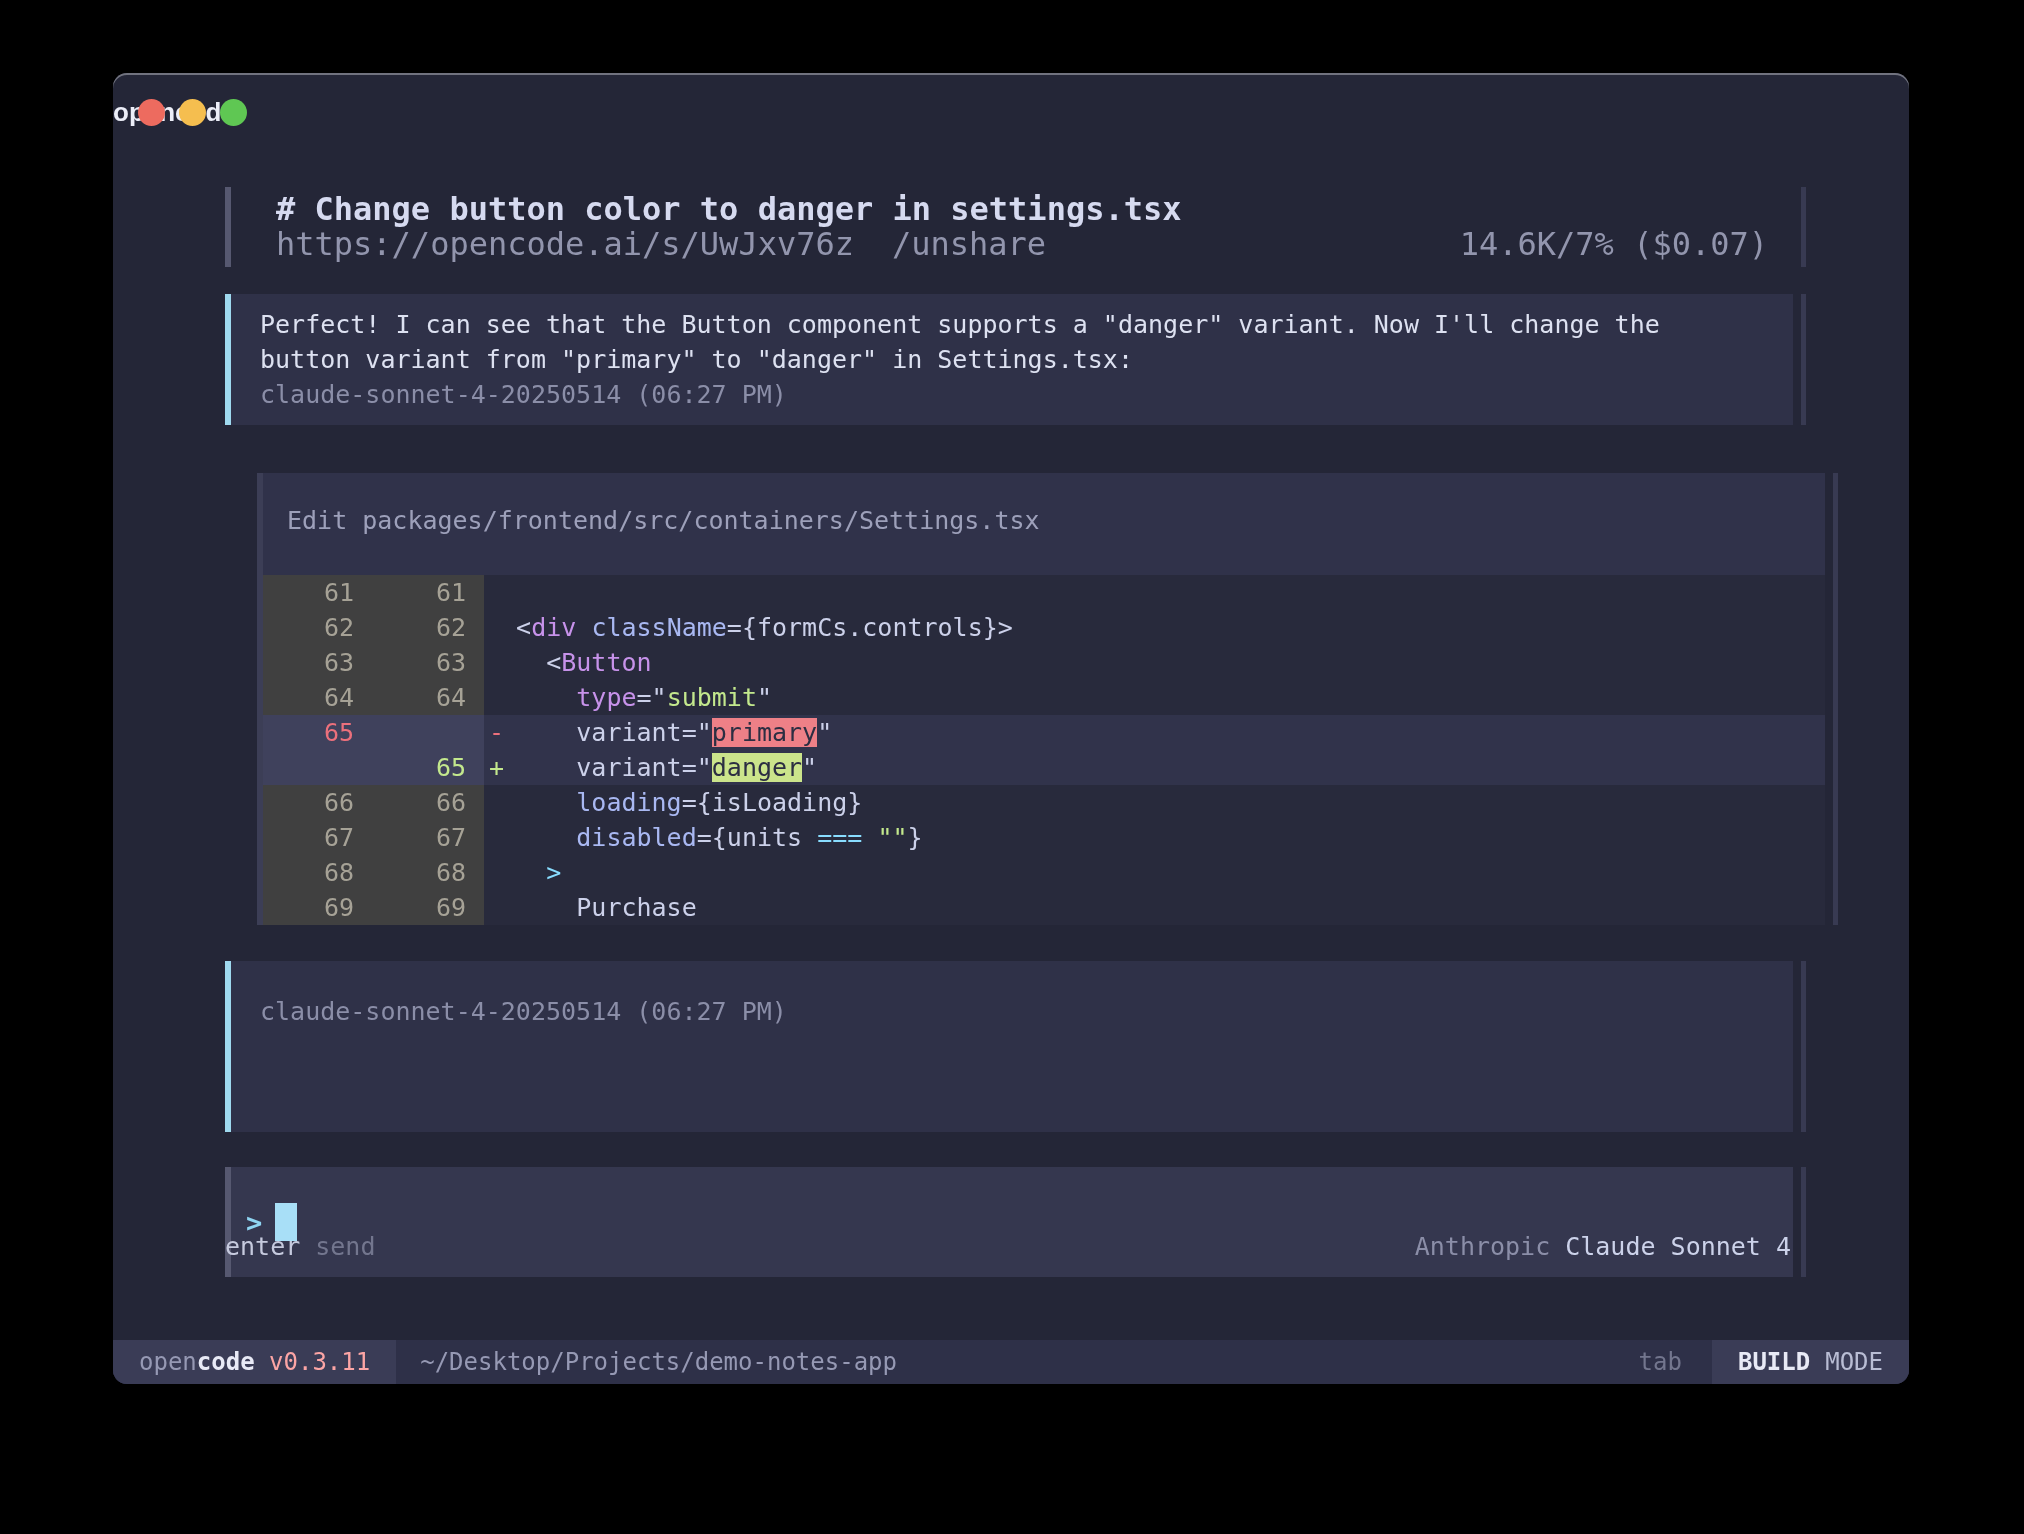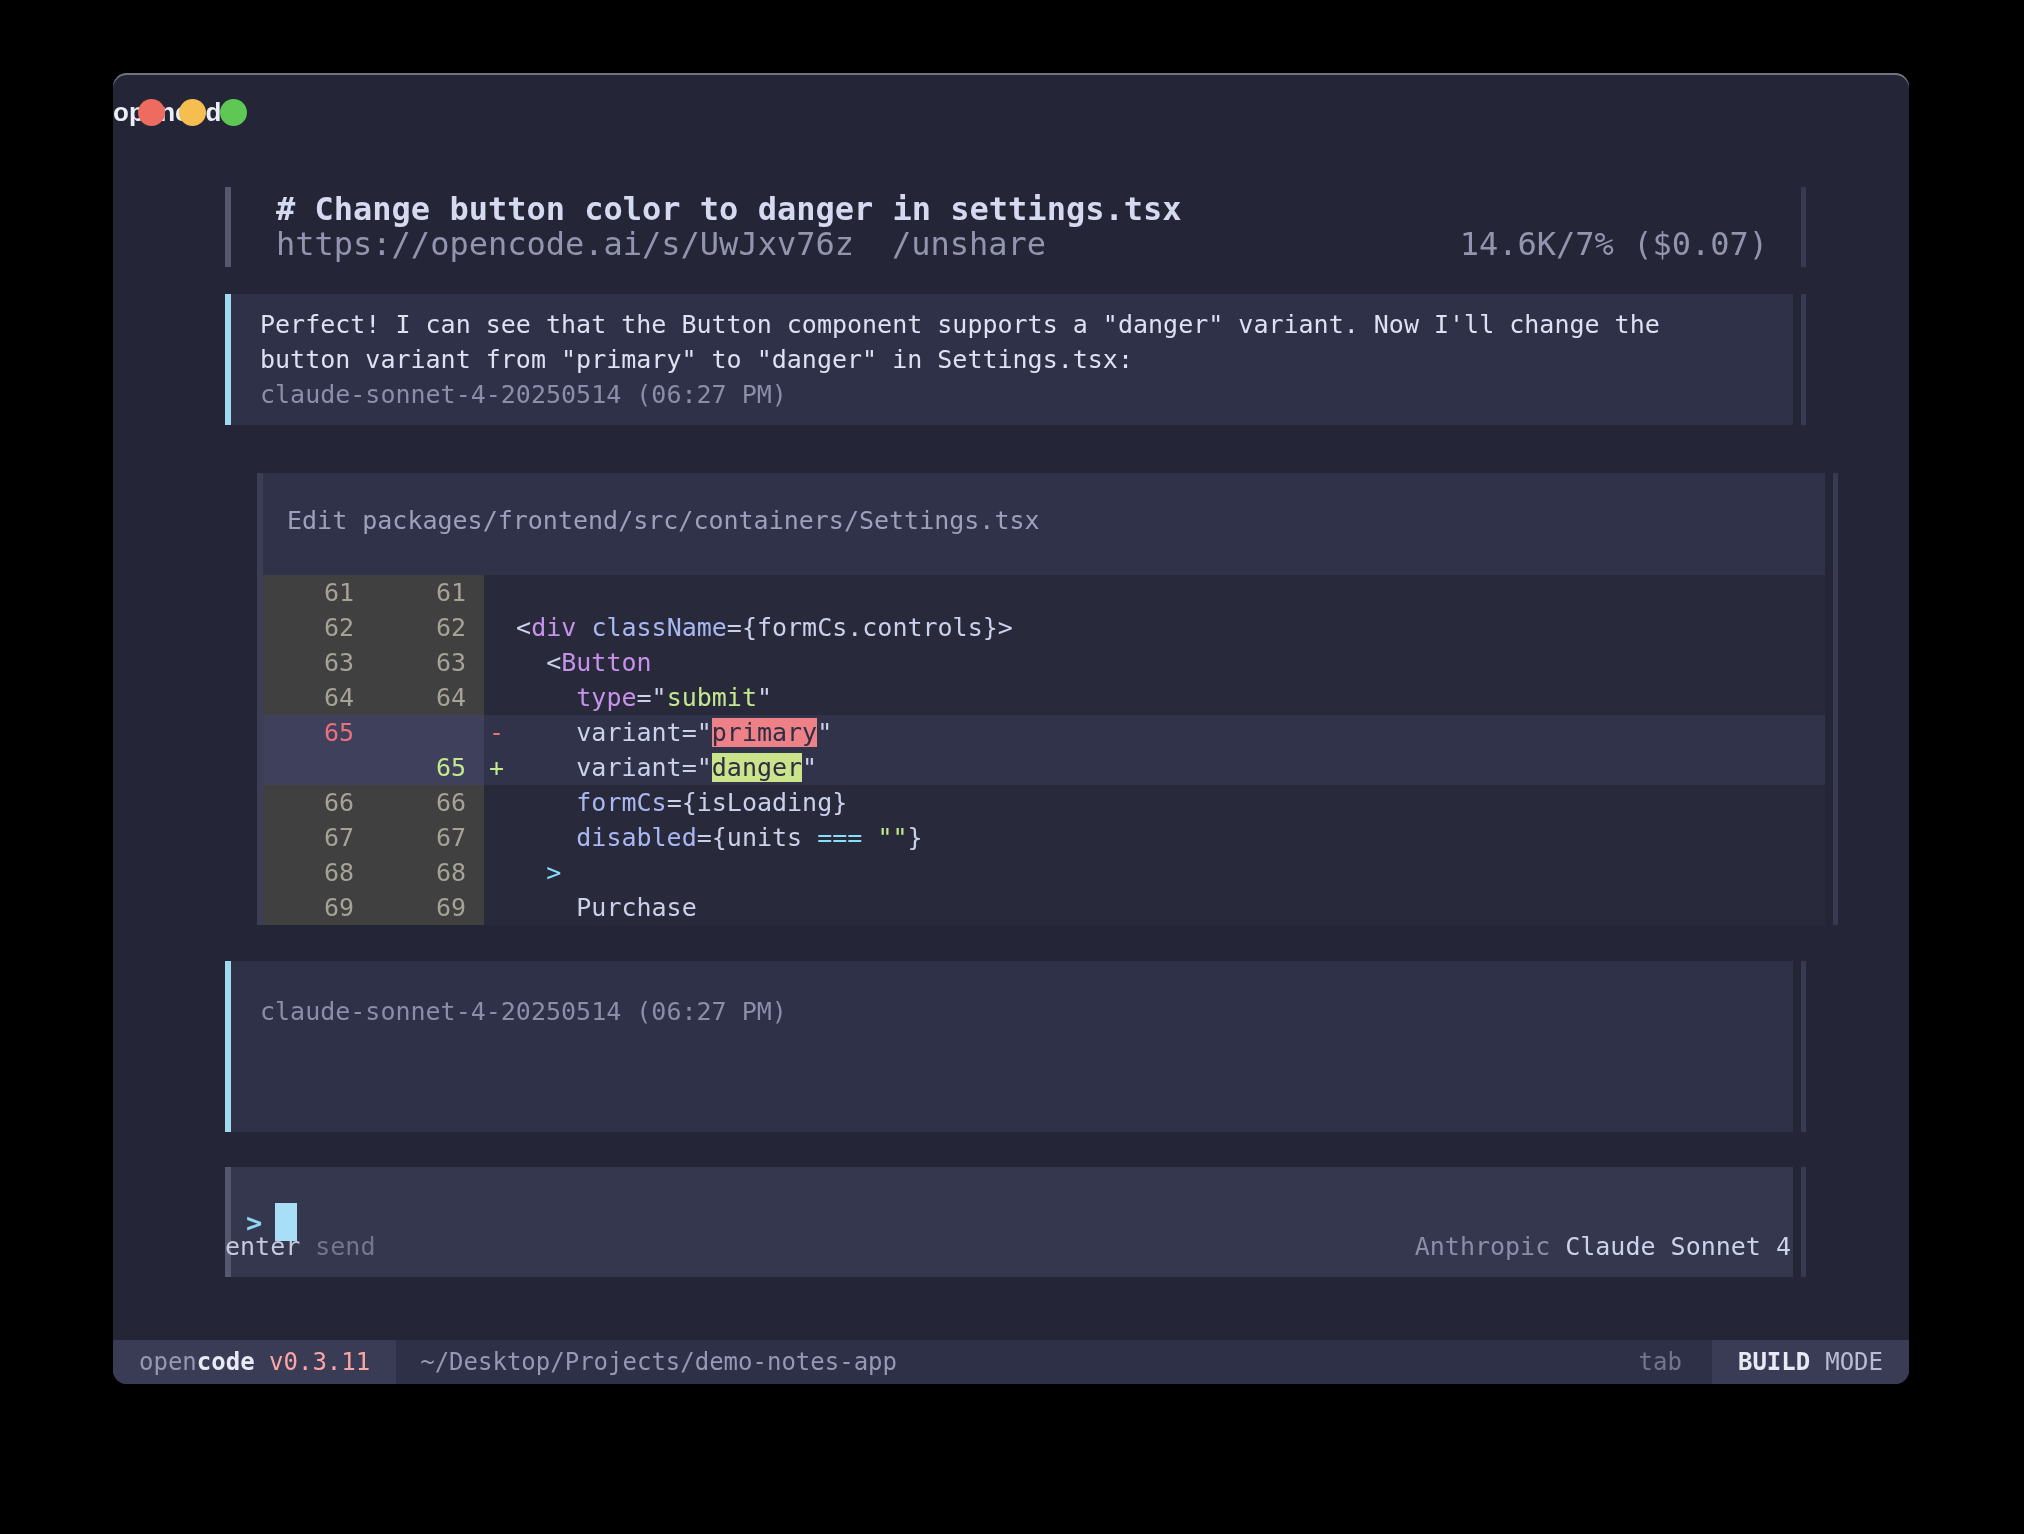--- a/index.html
+++ b/index.html
@@ -134,21 +134,21 @@
     <div class="rail-r"></div>
     <div class="blk-content">
       <div class="edit-head">Edit packages/frontend/src/containers/Settings.tsx</div>
       <div>
           <div class="drow ctx"><div class="gut"><span class="num old">61</span><span class="num new">61</span></div><span class="dcode"></span></div>
           <div class="drow ctx"><div class="gut"><span class="num old">62</span><span class="num new">62</span></div><span class="dcode"><span class="tk-p">  &lt;</span><span class="tk-t">div</span><span class="tk-p"> </span><span class="tk-a">className</span><span class="tk-p">={formCs.controls}&gt;</span></span></div>
           <div class="drow ctx"><div class="gut"><span class="num old">63</span><span class="num new">63</span></div><span class="dcode"><span class="tk-p">    &lt;</span><span class="tk-t">Button</span></span></div>
           <div class="drow ctx"><div class="gut"><span class="num old">64</span><span class="num new">64</span></div><span class="dcode"><span class="tk-p">      </span><span class="tk-t">type</span><span class="tk-p">="</span><span class="tk-s">submit</span><span class="tk-p">"</span></span></div>
           <div class="drow del"><div class="gut"><span class="num old">65</span><span class="num new"></span></div><span class="dcode"><span class="tk-p">      variant="</span><span class="tk-del">primary</span><span class="tk-p">"</span></span><span class="sign">-</span></div>
           <div class="drow add"><div class="gut"><span class="num old"></span><span class="num new">65</span></div><span class="dcode"><span class="tk-p">      variant="</span><span class="tk-add">danger</span><span class="tk-p">"</span></span><span class="sign">+</span></div>
-          <div class="drow ctx"><div class="gut"><span class="num old">66</span><span class="num new">66</span></div><span class="dcode"><span class="tk-p">      </span><span class="tk-a">formCs</span><span class="tk-p">={isLoading}</span></span></div>
+          <div class="drow ctx"><div class="gut"><span class="num old">66</span><span class="num new">66</span></div><span class="dcode"><span class="tk-p">      </span><span class="tk-a">loading</span><span class="tk-p">={isLoading}</span></span></div>
           <div class="drow ctx"><div class="gut"><span class="num old">67</span><span class="num new">67</span></div><span class="dcode"><span class="tk-p">      </span><span class="tk-a">disabled</span><span class="tk-p">={units </span><span class="tk-c">===</span><span class="tk-p"> </span><span class="tk-s">""</span><span class="tk-p">}</span></span></div>
           <div class="drow ctx"><div class="gut"><span class="num old">68</span><span class="num new">68</span></div><span class="dcode"><span class="tk-p">    </span><span class="tk-c">&gt;</span></span></div>
           <div class="drow ctx"><div class="gut"><span class="num old">69</span><span class="num new">69</span></div><span class="dcode"><span class="tk-p">      Purchase</span></span></div>
         </div>
     </div>
   </div>
 
   <div class="block msg msg2">
     <div class="rail-l cyan"></div>
     <div class="rail-r"></div>

